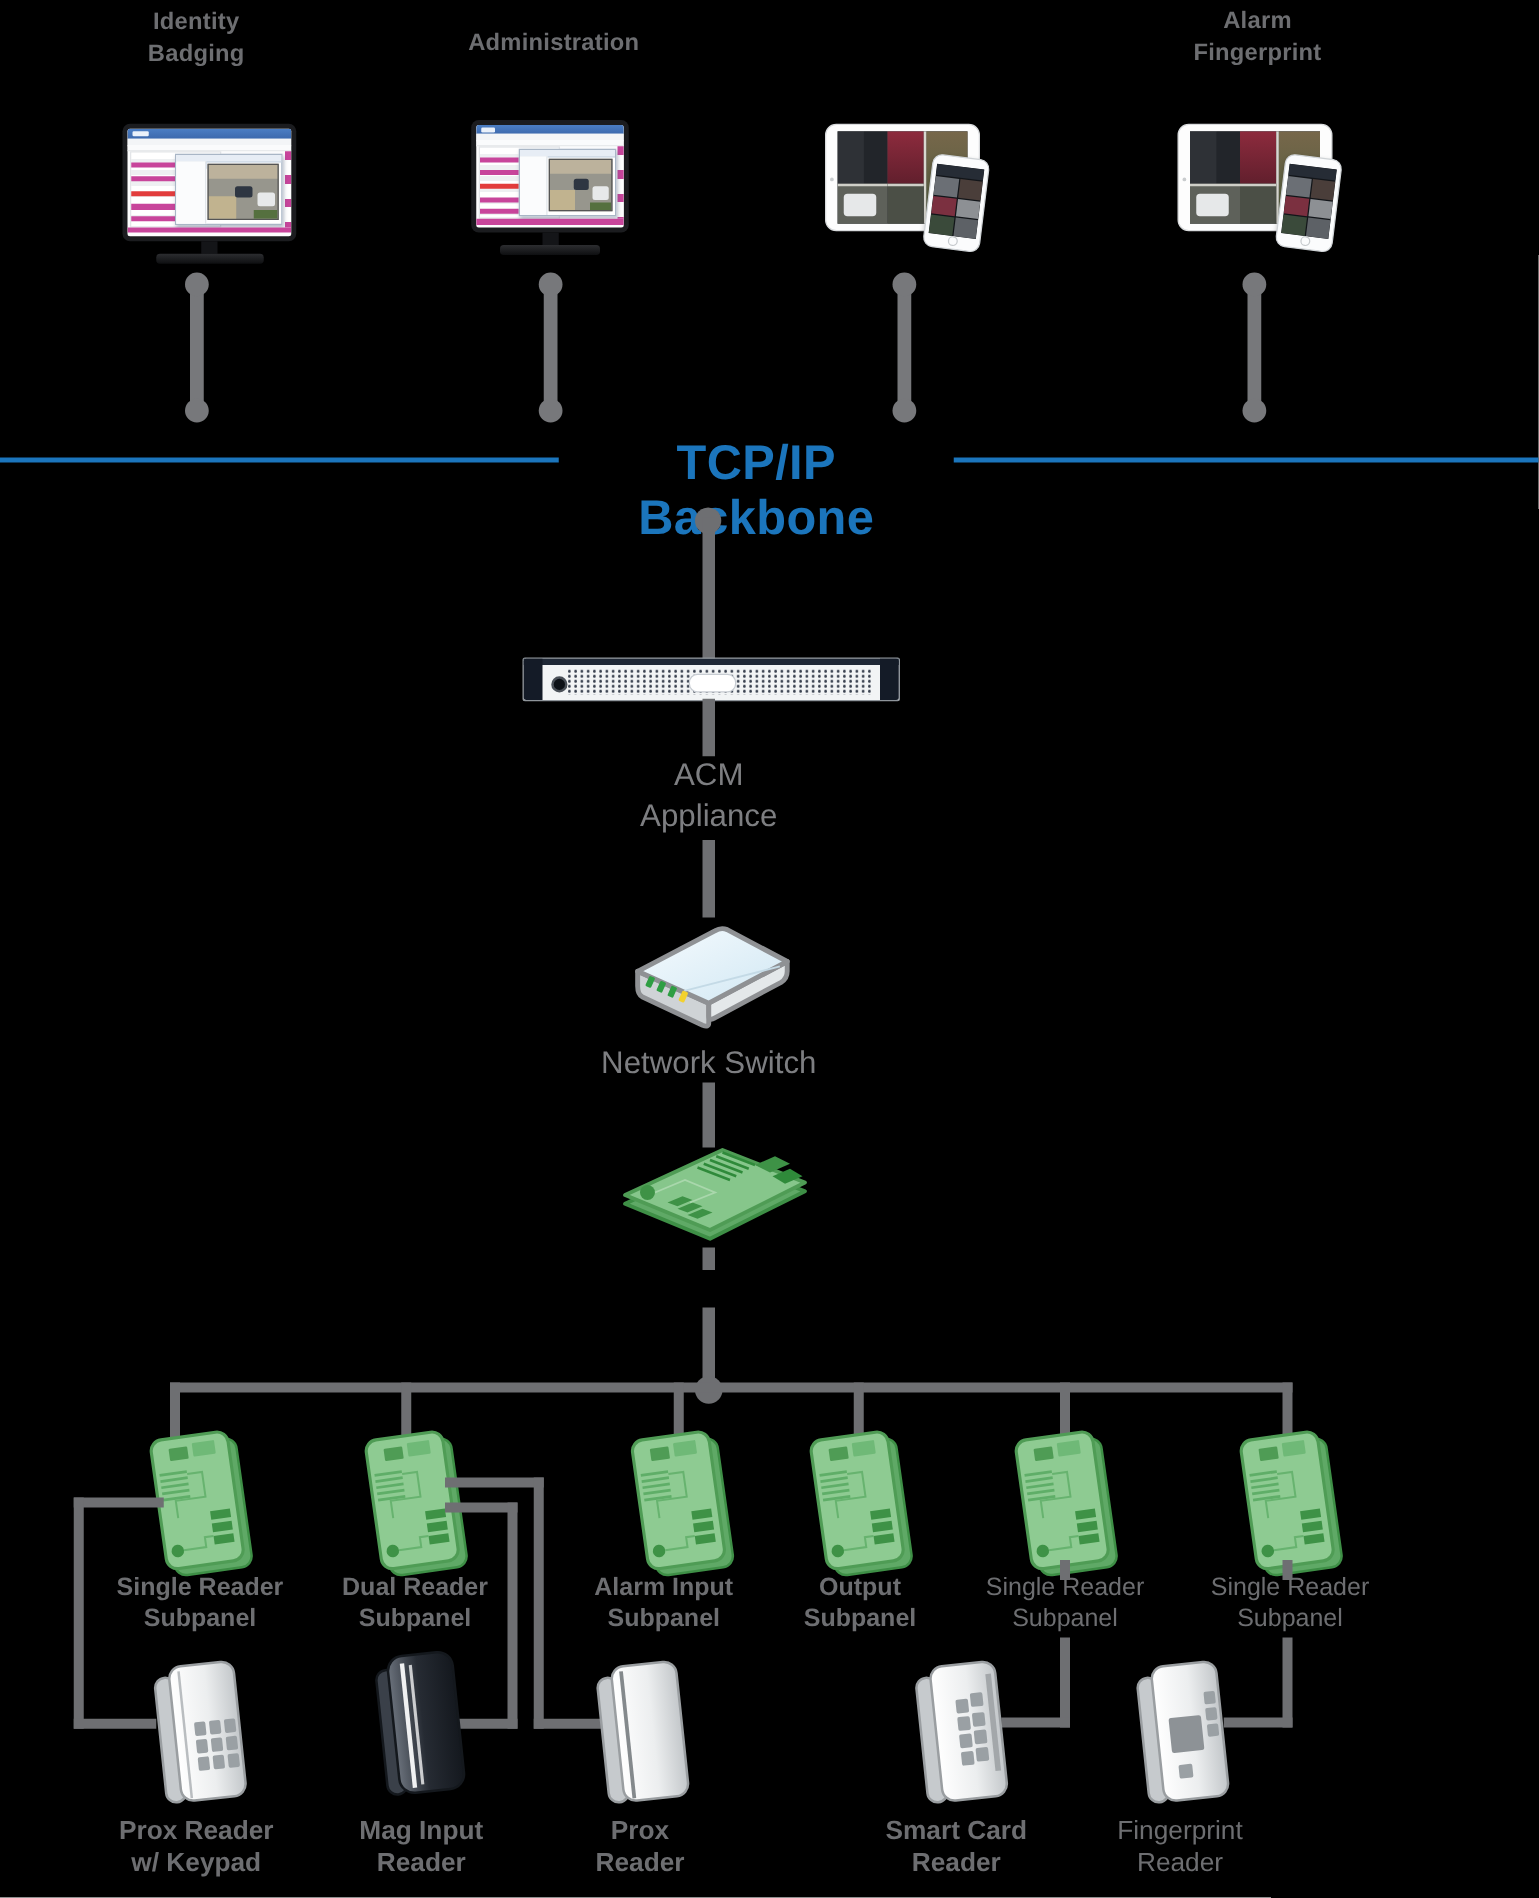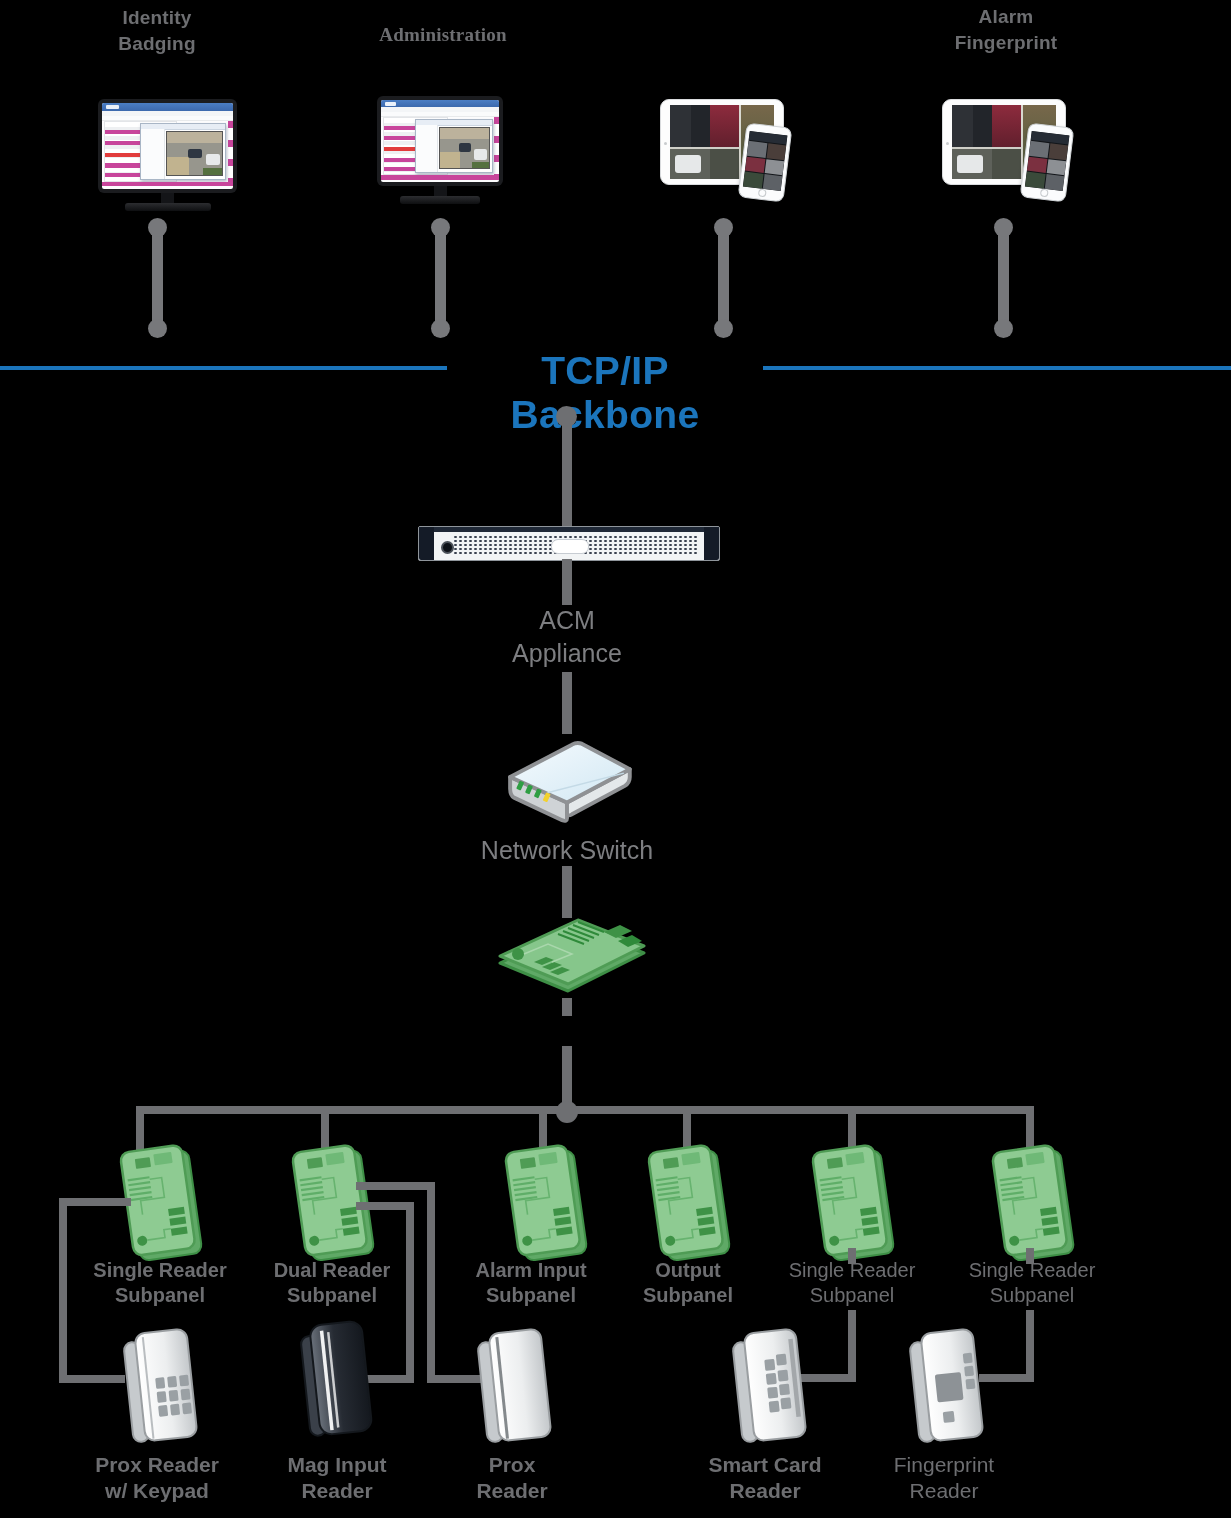--- a/index.html
+++ b/index.html
@@ -134,21 +134,21 @@
           <path d="M17 92h18v-8h7" stroke="#67b36f" stroke-width="1.6" fill="none"></path>
         </g>
       </g>
     </defs>
   </svg>
 
   <div class="station-label" style="left:37px;top:5px;">
     <span style="display:block">Identity</span>
     <span style="display:block">Badging</span>
   </div>
-  <div class="station-label" style="left:323px;top:22px;font-family:Liberation Serif, serif;">
+  <div class="station-label" style="left:323px;top:22px;">
     <span style="display:block">Administration</span>
   </div>
   <div class="station-label" style="left:886px;top:4px;">
     <span style="display:block">Alarm</span>
     <span style="display:block">Fingerprint</span>
   </div>
 
   <div class="monitor" style="left:98px;top:99px;width:139px;">
     <div class="mon-frame" style="height:86px;">
       <div class="mon-screen">

